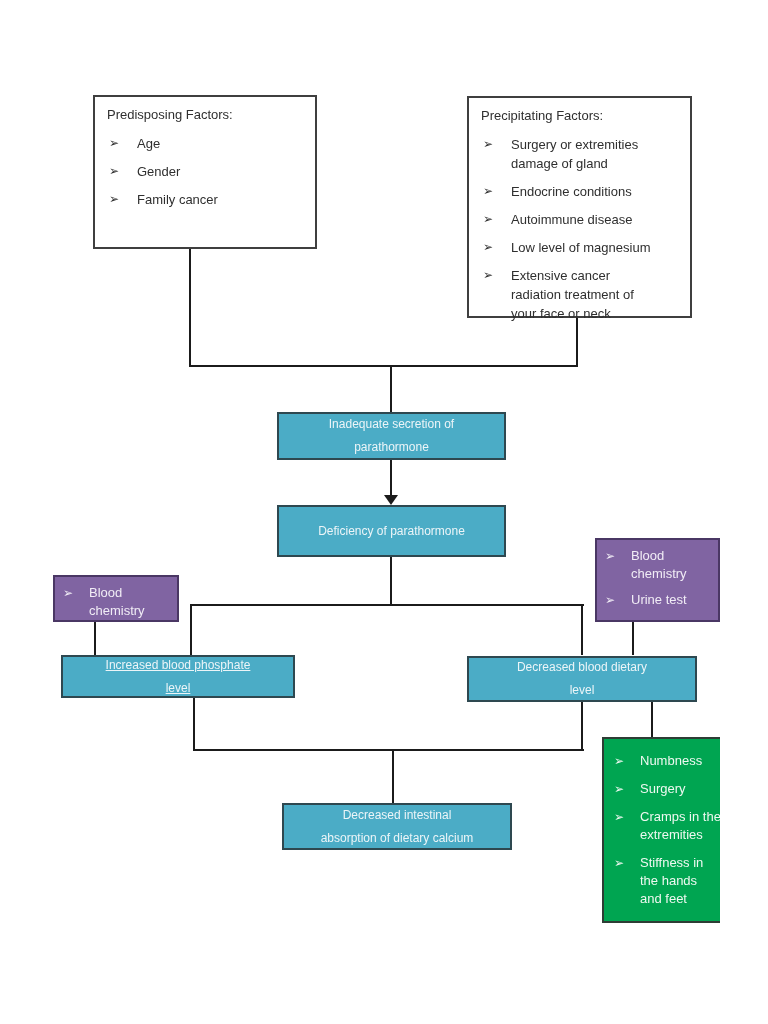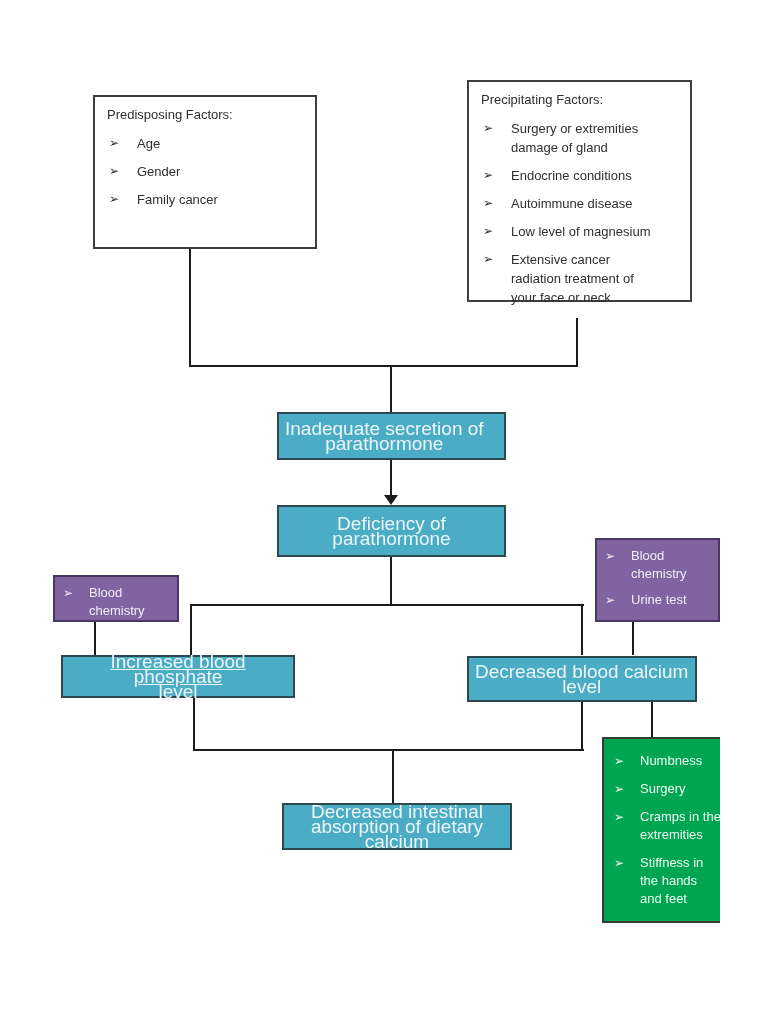--- a/index.html
+++ b/index.html
@@ -10,22 +10,22 @@
   .wbox{position:absolute;background:#ffffff;border:2px solid #3f3f3f;
         box-sizing:border-box;color:#2f2f2f;font-size:13px;padding:8px 10px;}
   .wbox .title{margin:2px 0 12px 2px;}
   ul.blist{list-style:none;margin:0;padding:0;}
   .b-item{display:flex;margin:0 0 9px 4px;line-height:19px;}
   .b-glyph{flex:0 0 28px;font-size:12px;color:inherit;}
   .b-text{flex:1;white-space:pre-line;padding-right:6px;}
 
   
   .flow-box{position:absolute;background:#4BACC6;border:2px solid #2e4850;
-        box-sizing:border-box;color:#ecf5f8;font-size:19px;line-height:15px;
-        display:flex;align-items:center;text-align:center;
+        box-sizing:border-box;color:#ecf5f8;font-size:12px;line-height:23px;
+        display:flex;align-items:center;justify-content:center;text-align:center;
         padding:2px 6px;}
   .flow-box span{white-space:pre-line;}
 
   
   .pbox{position:absolute;background:#8064A2;border:2px solid #4a3764;
         box-sizing:border-box;color:#f1edf6;font-size:13px;padding:7px 4px 4px 8px;}
   .pbox .b-item{margin:0 0 8px 0;line-height:18px;}
   .pbox .b-glyph{flex:0 0 26px;}
 
   
@@ -58,21 +58,21 @@
         <span class="b-glyph">➢</span>
         <span class="b-text">Gender</span>
         </li>
       <li class="b-item">
         <span class="b-glyph">➢</span>
         <span class="b-text">Family cancer</span>
         </li>
     </ul>
   </div>
 
-  <div class="wbox" style="left:467px;top:80px;width:225px;height:222px;">
+  <div class="wbox" style="left:467px;top:96px;width:225px;height:222px;">
     <div class="title">Precipitating Factors:</div>
     <ul class="blist">
       <li class="b-item">
         <span class="b-glyph">➢</span>
         <span class="b-text">Surgery or extremities
 damage of gland</span>
         </li>
       <li class="b-item">
         <span class="b-glyph">➢</span>
         <span class="b-text">Endocrine conditions</span>
@@ -141,21 +141,21 @@
     </ul>
   </div>
   <div class="vline" style="left:632px;top:622px;height:33px;"></div>
 
   <div class="flow-box" style="left:61px;top:655px;width:234px;height:43px;text-decoration:underline;">
     <span>Increased blood phosphate
 level</span>
   </div>
 
   <div class="flow-box" style="left:467px;top:656px;width:230px;height:46px;">
-    <span>Decreased blood calcium
+    <span>Decreased blood dietary
 level</span>
   </div>
 
   <div class="vline" style="left:193px;top:698px;height:52px;"></div>
   <div class="vline" style="left:581px;top:702px;height:48px;"></div>
   <div class="hline" style="left:193px;top:749px;width:391px;"></div>
   <div class="vline" style="left:392px;top:751px;height:52px;"></div>
   <div class="vline" style="left:651px;top:702px;height:35px;"></div>
 
   <div class="flow-box" style="left:282px;top:803px;width:230px;height:47px;">

